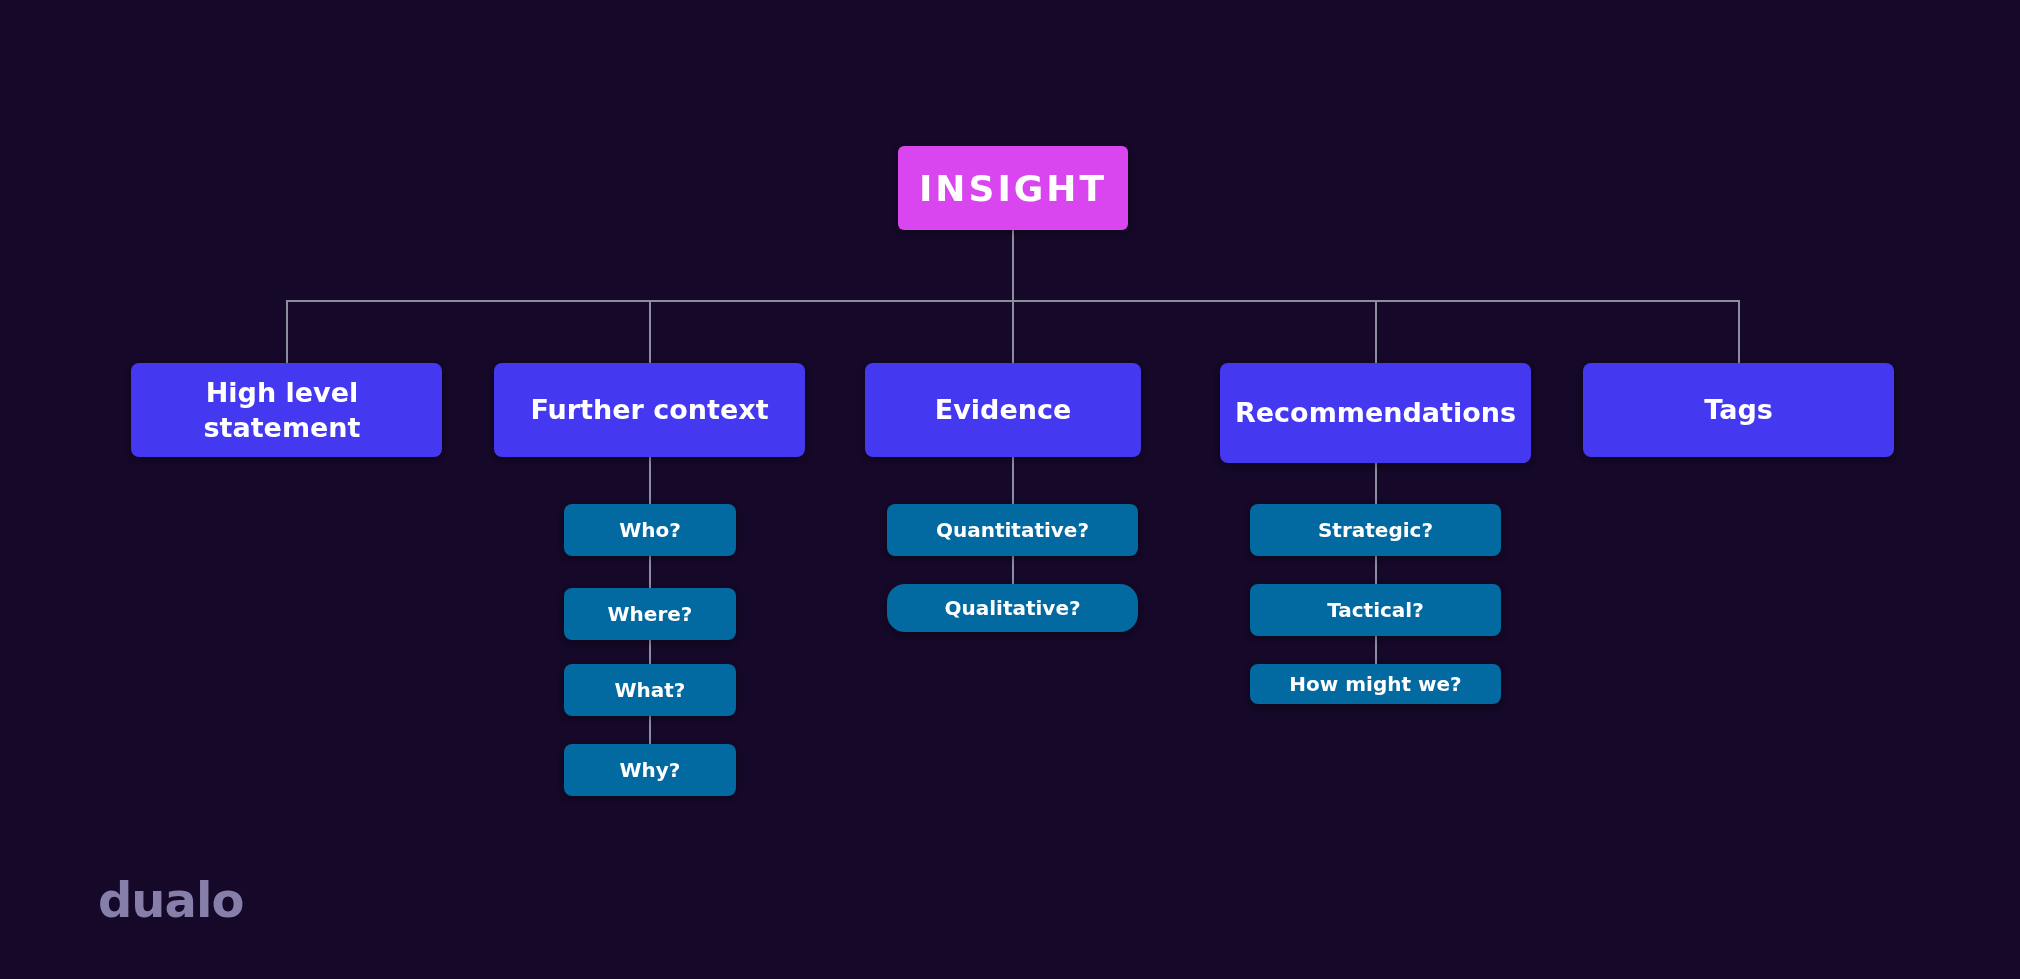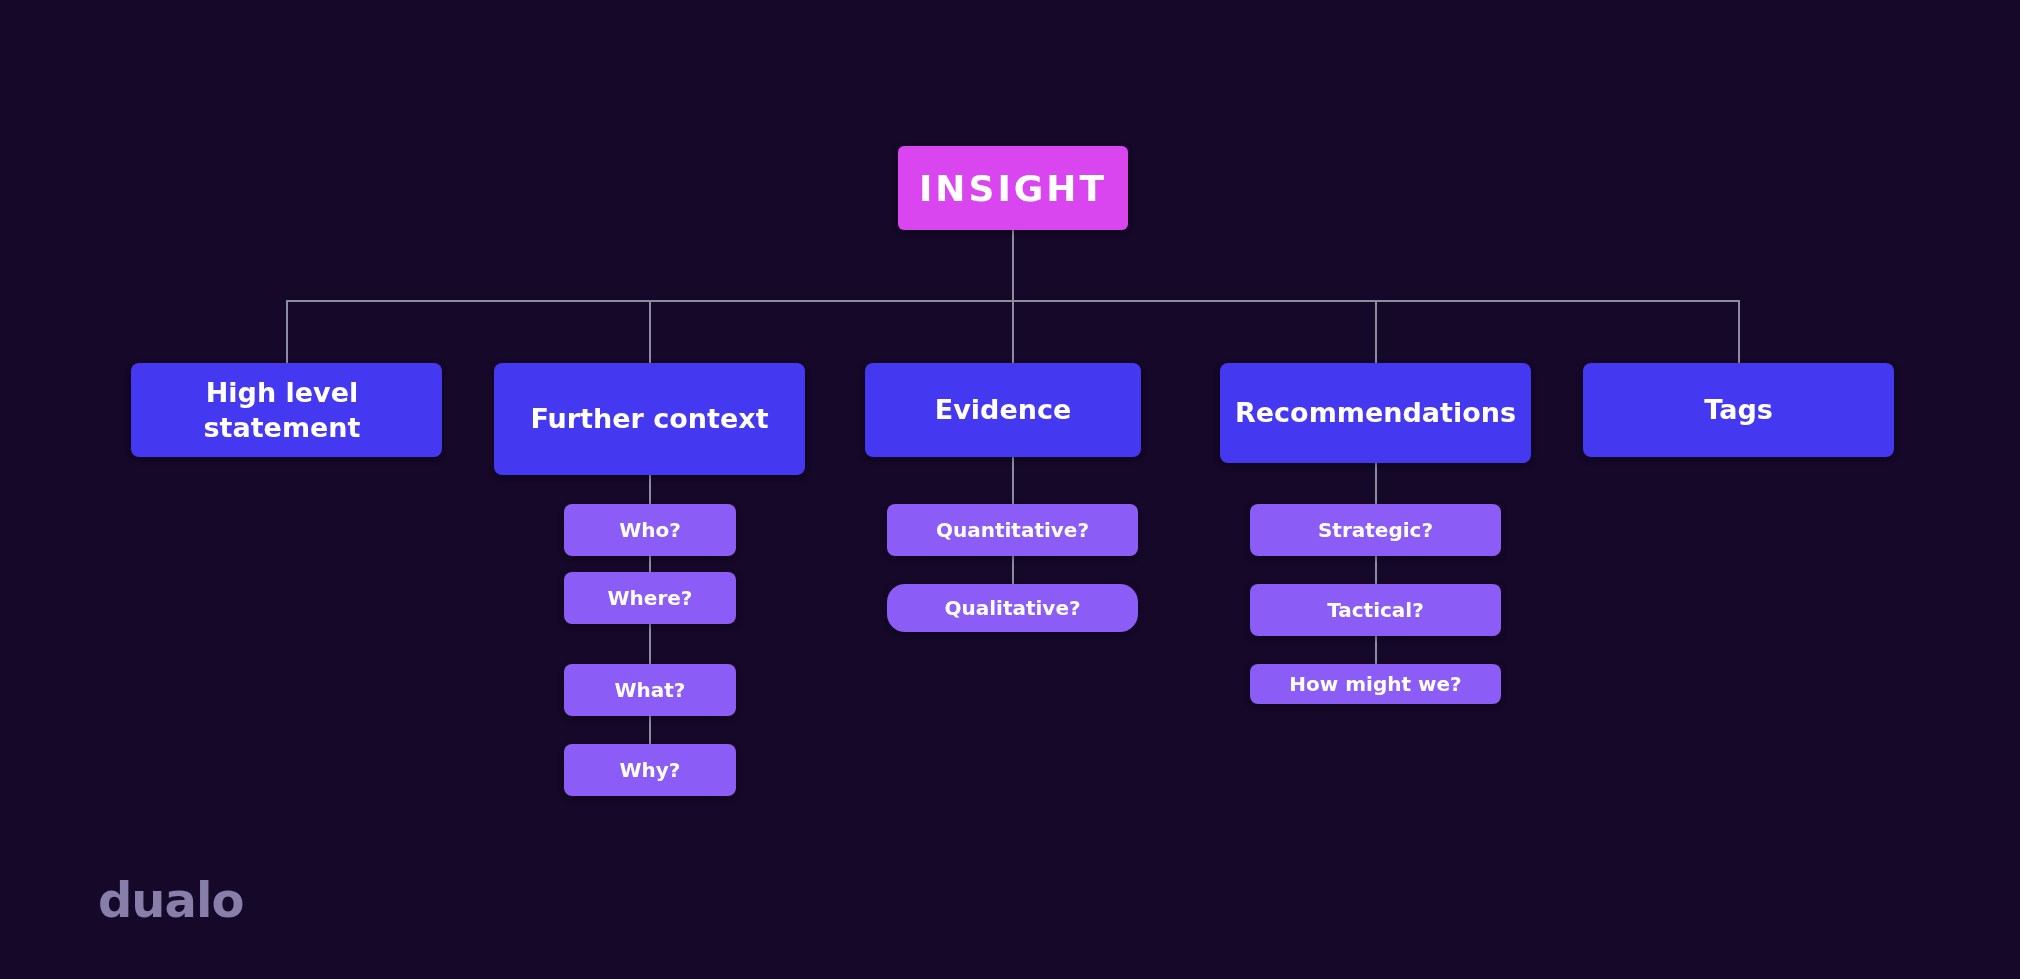--- a/index.html
+++ b/index.html
@@ -41,21 +41,21 @@
     letter-spacing: 3px;
   }
   .node-l1 {
     background: #4438f0;
     border-radius: 8px;
     font-size: 27px;
     line-height: 1.3;
     padding: 0 22px;
   }
   .node-l2 {
-    background: #8b5cf6;
+    background: #0369a1;
     border-radius: 8px;
     font-size: 20px;
   }
   .logo {
     position: absolute;
     left: 70px;
     top: 872px;
     font-size: 48px;
     font-weight: 700;
     letter-spacing: -1px;
@@ -78,27 +78,27 @@
   <div class="vline" style="left:1375px; top:300px; height:64px;"></div>
   <div class="vline" style="left:1738px; top:300px; height:64px;"></div>
 
   <div class="vline" style="left:649px; top:457px; height:291px;"></div>
   <div class="vline" style="left:1012px; top:457px; height:131px;"></div>
   <div class="vline" style="left:1375px; top:457px; height:211px;"></div>
 
   <div class="node node-root" style="left:898px; top:146px; width:230px; height:84px;">INSIGHT</div>
 
   <div class="node node-l1" style="left:131px; top:363px; width:311px; height:94px;padding-left:13px;">High level statement</div>
-  <div class="node node-l1" style="left:494px; top:363px; width:311px; height:112px;">Further context</div>
+  <div class="node node-l1" style="left:494px; top:363px; width:311px; height:94px;">Further context</div>
   <div class="node node-l1" style="left:857px; top:363px; width:276px; height:94px;margin-left:8px;">Evidence</div>
   <div class="node node-l1" style="left:1220px; top:363px; width:311px; height:100px;">Recommendations</div>
   <div class="node node-l1" style="left:1583px; top:363px; width:311px; height:94px;">Tags</div>
 
   <div class="node node-l2" style="left:564px; top:504px; width:172px; height:52px;">Who?</div>
-  <div class="node node-l2" style="left:564px; top:572px; width:172px; height:52px;">Where?</div>
+  <div class="node node-l2" style="left:564px; top:588px; width:172px; height:52px;">Where?</div>
   <div class="node node-l2" style="left:564px; top:664px; width:172px; height:52px;">What?</div>
   <div class="node node-l2" style="left:564px; top:744px; width:172px; height:52px;">Why?</div>
 
   <div class="node node-l2" style="left:887px; top:504px; width:251px; height:52px;">Quantitative?</div>
   <div class="node node-l2" style="left:887px; top:584px; width:251px; height:48px;border-radius:18px;">Qualitative?</div>
 
   <div class="node node-l2" style="left:1250px; top:504px; width:251px; height:52px;">Strategic?</div>
   <div class="node node-l2" style="left:1250px; top:584px; width:251px; height:52px;">Tactical?</div>
   <div class="node node-l2" style="left:1250px; top:664px; width:251px; height:40px;">How might we?</div>
 

